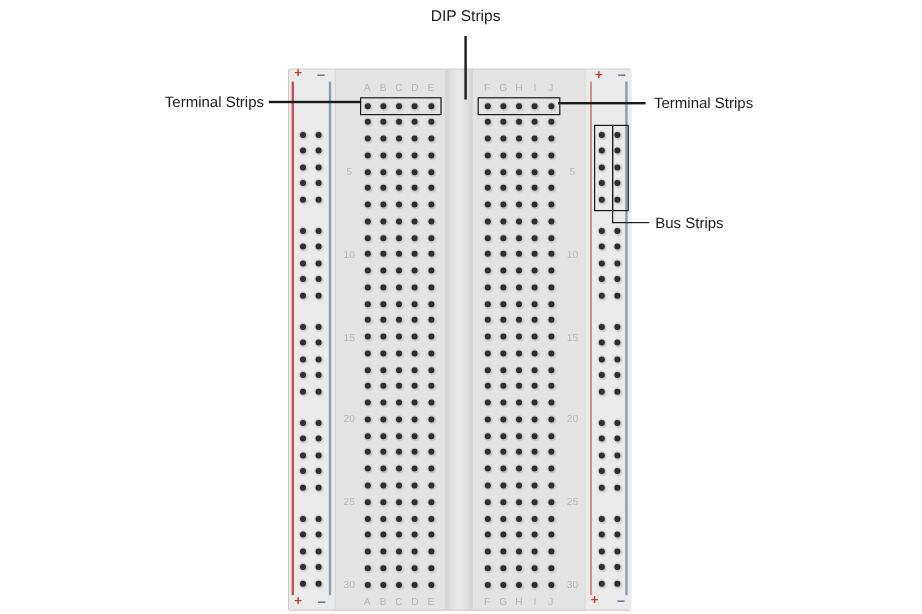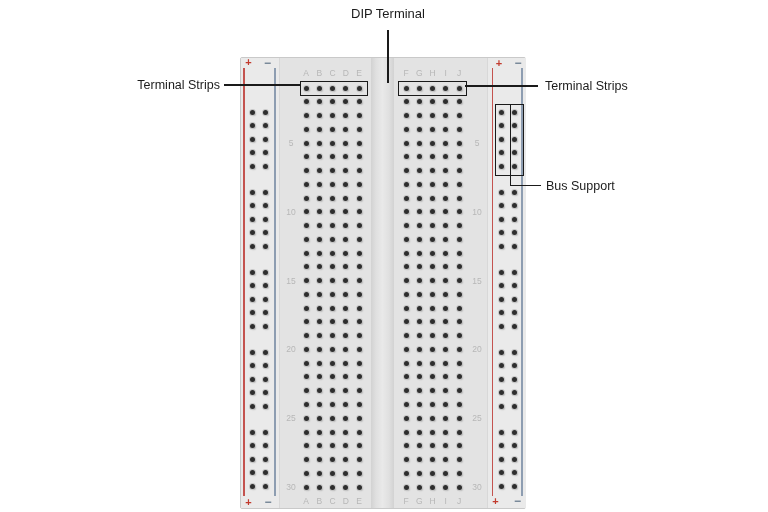--- a/index.html
+++ b/index.html
@@ -510,17 +510,17 @@
   <div id="terminal-box-right" class="abox"></div>
   <div id="bus-box-outer" class="abox"></div>
   <div id="bus-box-inner" class="abox"></div>
 
   <div id="dip-line" class="aline"></div>
   <div id="terminal-line-left" class="aline"></div>
   <div id="terminal-line-right" class="aline"></div>
   <div id="bus-line-v" class="aline"></div>
   <div id="bus-line-h" class="aline"></div>
 
-  <div id="dip-label" class="label">DIP Terminal</div>
+  <div id="dip-label" class="label">DIP Strips</div>
   <div id="terminal-label-left" class="label">Terminal Strips</div>
   <div id="terminal-label-right" class="label">Terminal Strips</div>
-  <div id="bus-label" class="label">Bus Support</div>
+  <div id="bus-label" class="label">Bus Strips</div>
 </div>
 
 </body></html>

